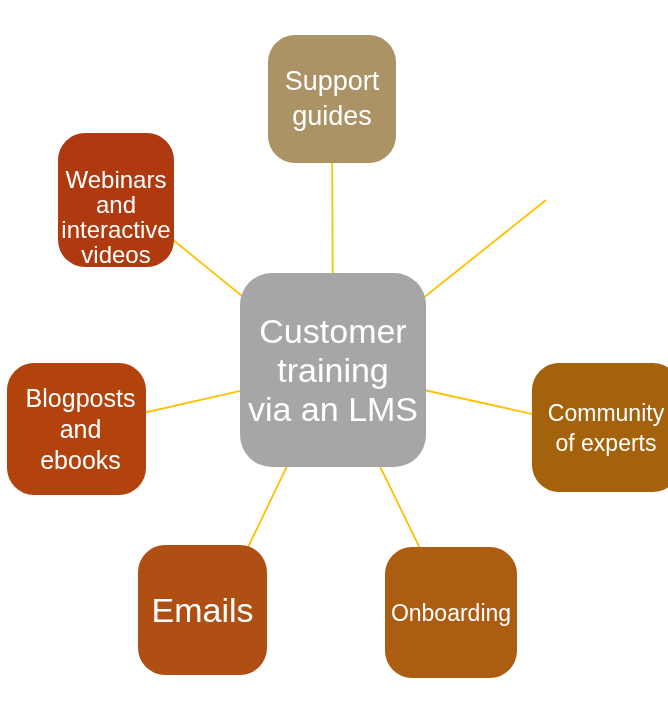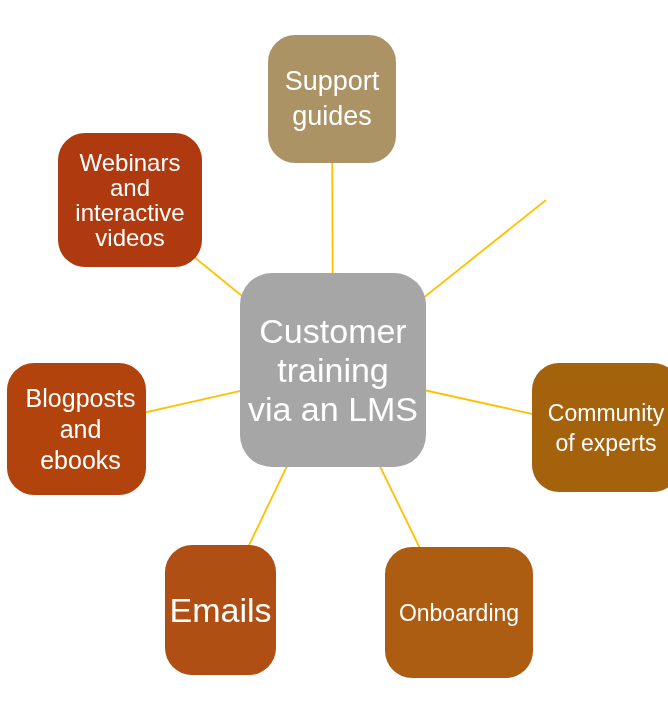--- a/index.html
+++ b/index.html
@@ -29,24 +29,24 @@
     border-radius: 27px;
   }
   .node .label { white-space: pre-line; display: block; }
   
   .n-center   { left: 240px; top: 273px; width: 186px; height: 194px;
                 border-radius: 32px; font-size: 34px; line-height: 39px; }
   
   .n-support   { left: 268px; top:  35px; width: 128px; height: 128px; font-size: 27px; line-height: 35px; }
   .n-instant   { left: 480px; top: 135px; width: 133px; height: 130px; font-size: 23px; line-height: 30px; }
   .n-community { left: 532px; top: 363px; width: 148px; height: 129px; font-size: 23px; line-height: 30px; }
-  .n-onboard   { left: 385px; top: 547px; width: 148px; height: 131px; font-size: 23px; line-height: 30px; }
-  .n-emails    { left: 165px; top: 545px; width: 111px; height: 130px; font-size: 34px; line-height: 38px; }
+  .n-onboard   { left: 385px; top: 547px; width: 132px; height: 131px; font-size: 23px; line-height: 30px; }
+  .n-emails    { left: 138px; top: 545px; width: 129px; height: 130px; font-size: 34px; line-height: 38px; }
   .n-blogposts { left:   7px; top: 363px; width: 131px; height: 132px; font-size: 25px; line-height: 31px; }
-  .n-webinars  { left:  58px; top: 133px; width: 144px; height: 134px; font-size: 24px; line-height: 25px; }
+  .n-webinars  { left:  58px; top: 133px; width: 116px; height: 134px; font-size: 24px; line-height: 25px; align-items: flex-end; }
 </style>
 </head>
 <body>
 
 <div class="canvas">
 
   <svg class="connectors" viewBox="0 0 668 709">
     <line x1="333" y1="370" x2="332" y2="99" style="stroke: rgb(255, 192, 0);"></line>
     <line x1="333" y1="370" x2="546" y2="200" style="stroke: rgb(255, 192, 0);"></line>
     <line x1="333" y1="370" x2="596" y2="428" style="stroke: rgb(255, 192, 0);"></line>

